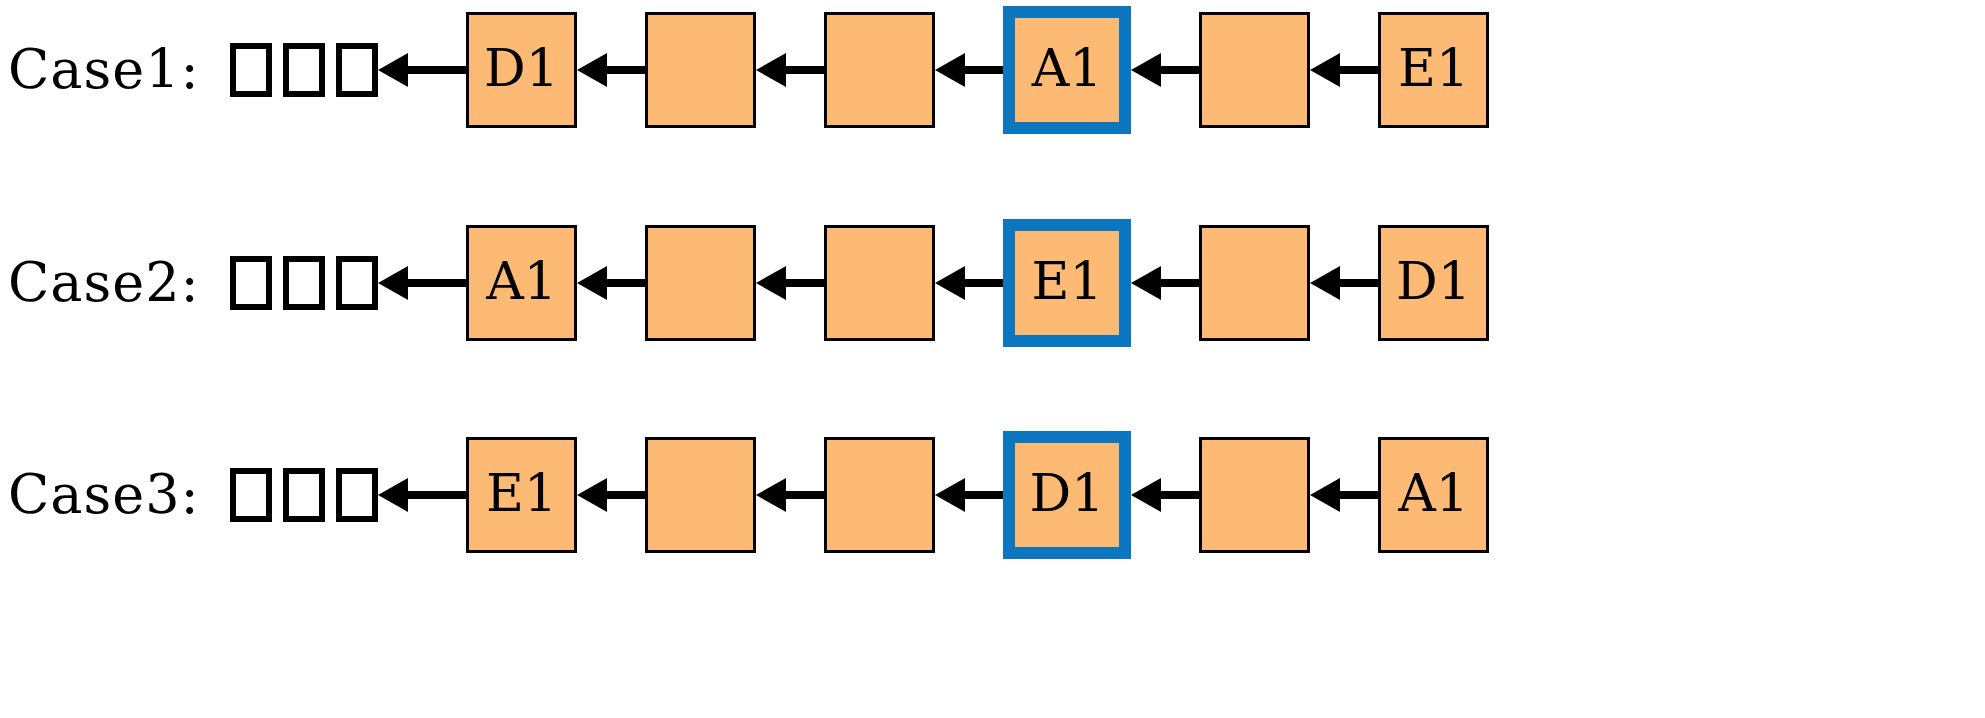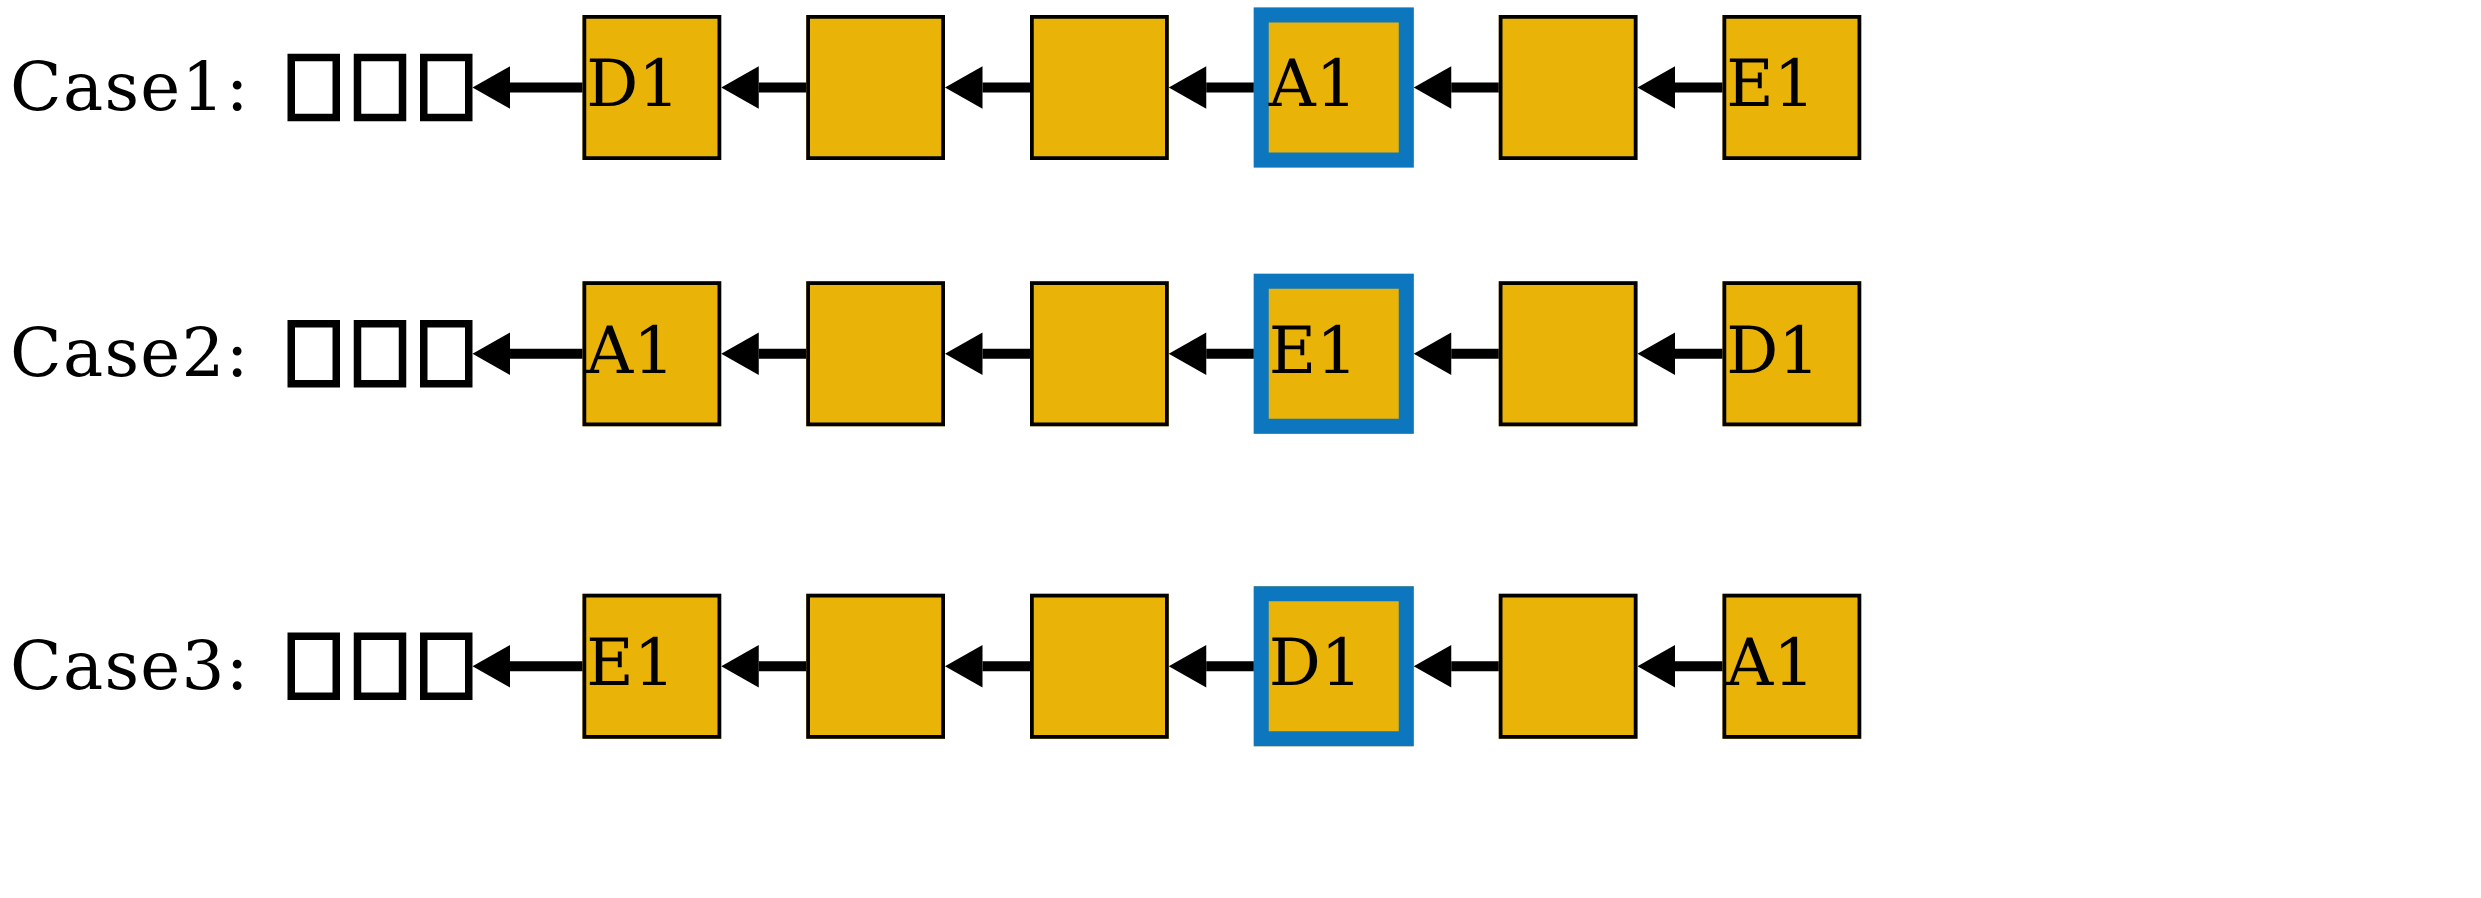--- a/index.html
+++ b/index.html
@@ -23,21 +23,21 @@
   .case-row {
     position: absolute;
     left: 0;
     width: 1879px;
     height: 130px;
     display: flex;
     align-items: center;
   }
   .row-1 { top: 5px; }
   .row-2 { top: 218px; }
-  .row-3 { top: 468px; }
+  .row-3 { top: 430px; }
 
   .case-label {
     width: 230px;
     flex: 0 0 230px;
     font-size: 54px;
     line-height: 1;
     color: #000000;
     font-family: "DejaVu Serif", "Liberation Serif", serif;
     letter-spacing: 1px;
     text-align: left;
@@ -91,23 +91,24 @@
     flex: 1 1 auto;
   }
   .arrow-first { width: 88px; }
   .arrow-gap   { width: 68px; }
 
   .node {
     width: 111px;
     height: 116px;
     box-sizing: border-box;
     border: 3px solid #000000;
-    background: #eab308;
-    display: flex;
-    align-items: center;
+    background: #fdba74;
+    display: flex;
+    align-items: center;
+    justify-content: center;
     font-size: 52px;
     line-height: 1;
     color: #000000;
     font-family: "DejaVu Serif", "Liberation Serif", serif;
     flex: 0 0 auto;
   }
   .node.highlight {
     border: 12px solid #0c77be;
     width: 128px;
     height: 128px;

